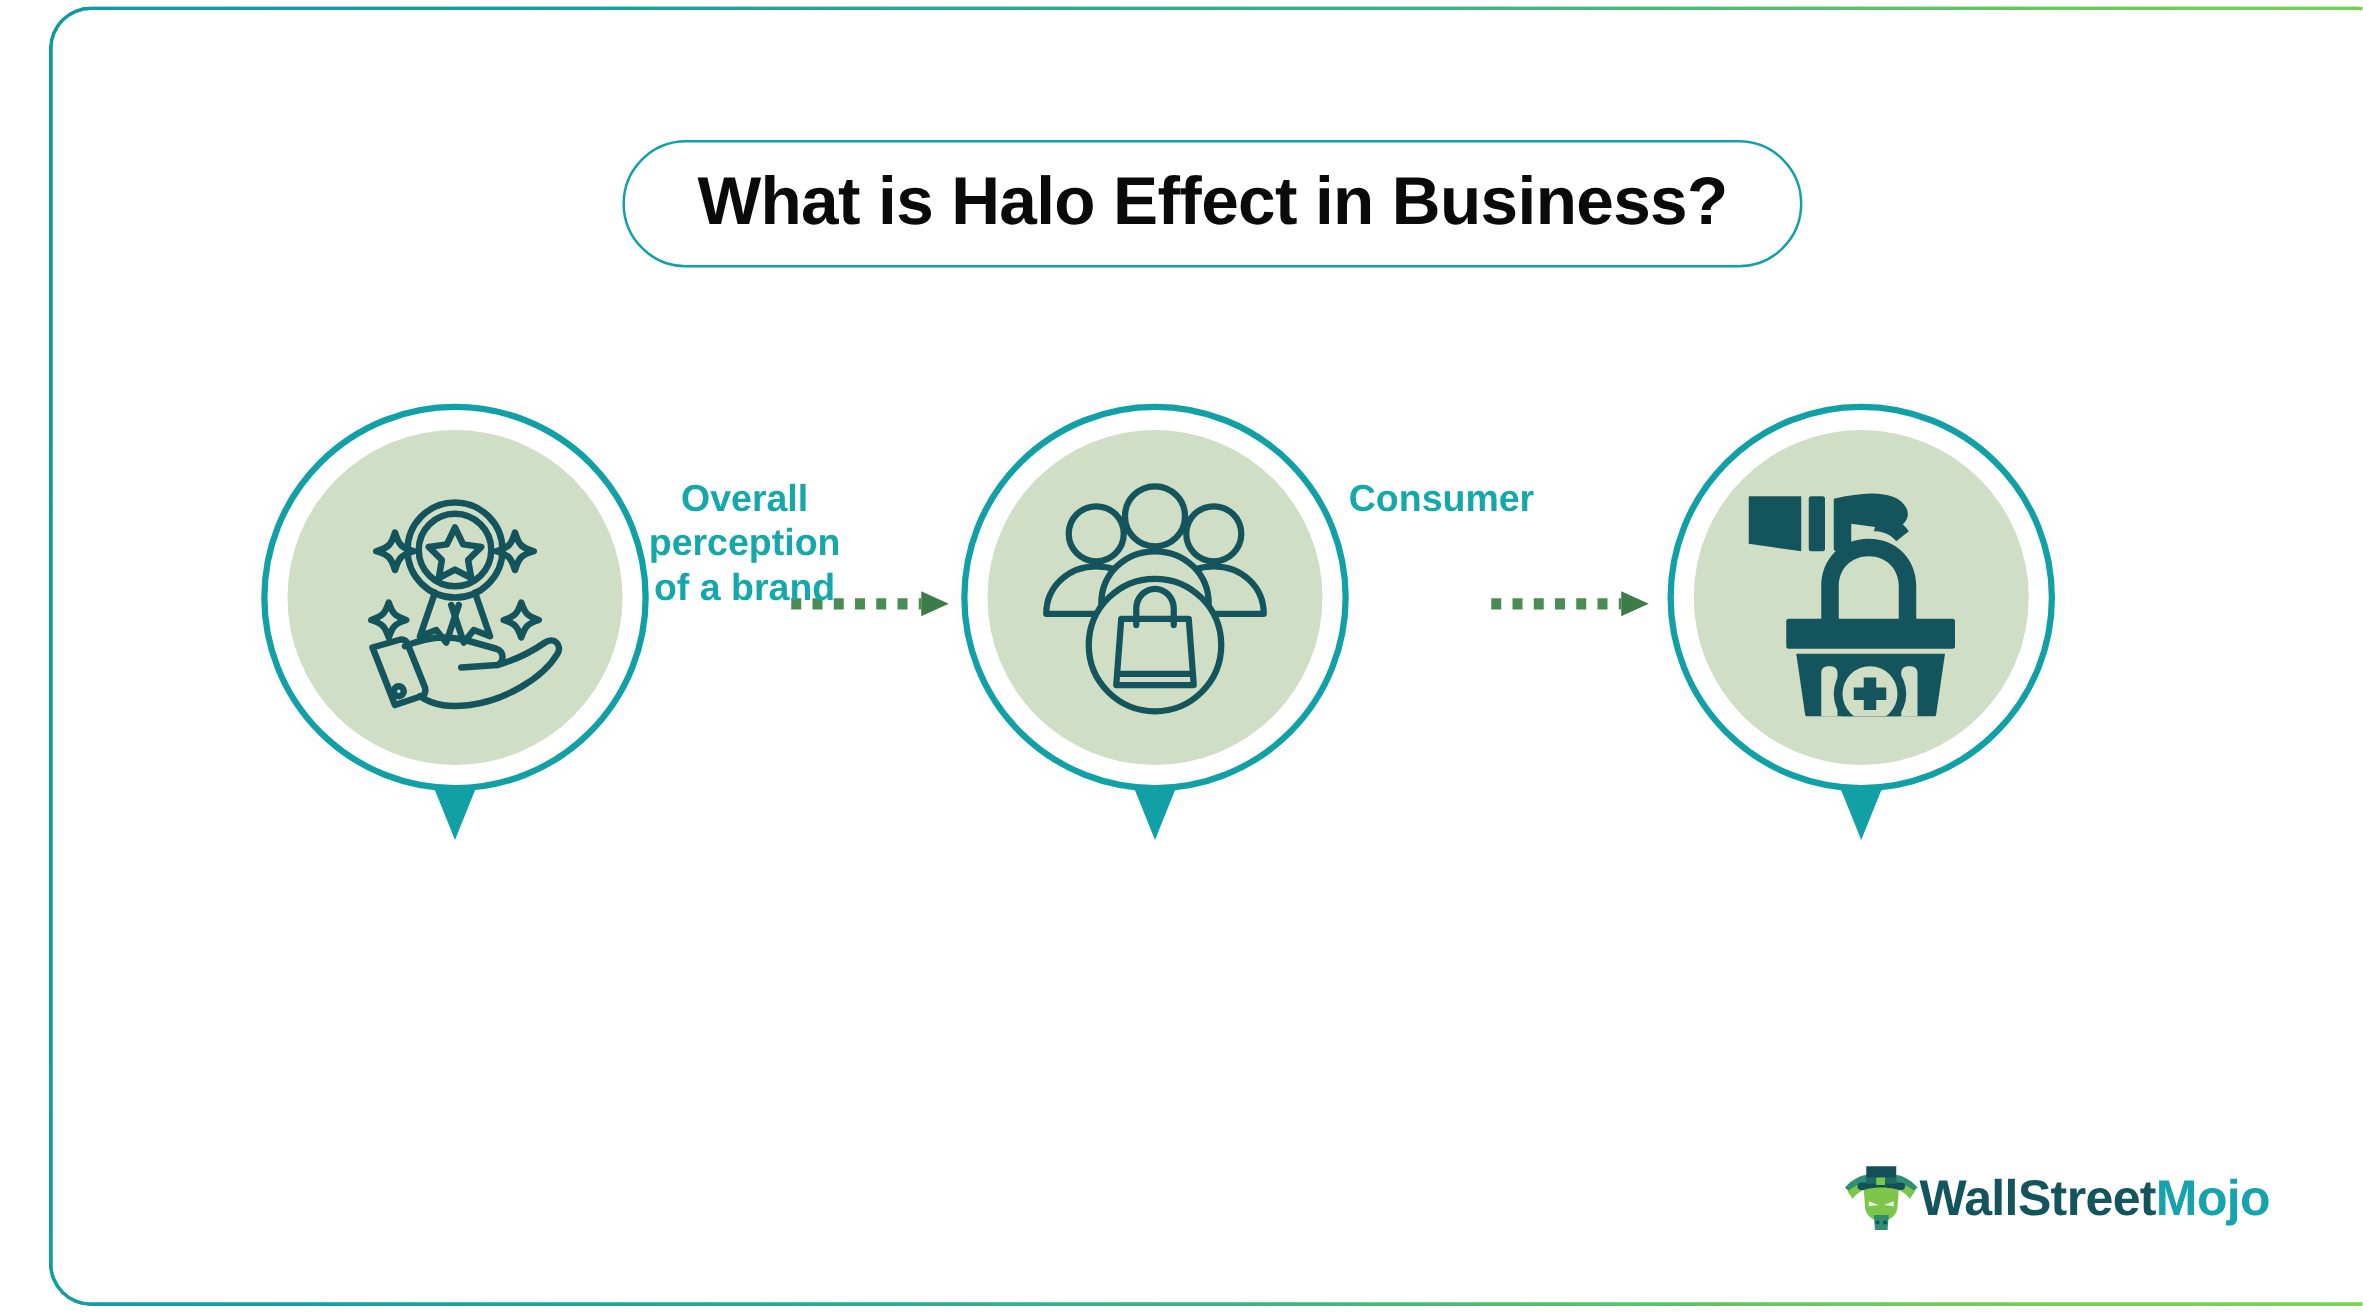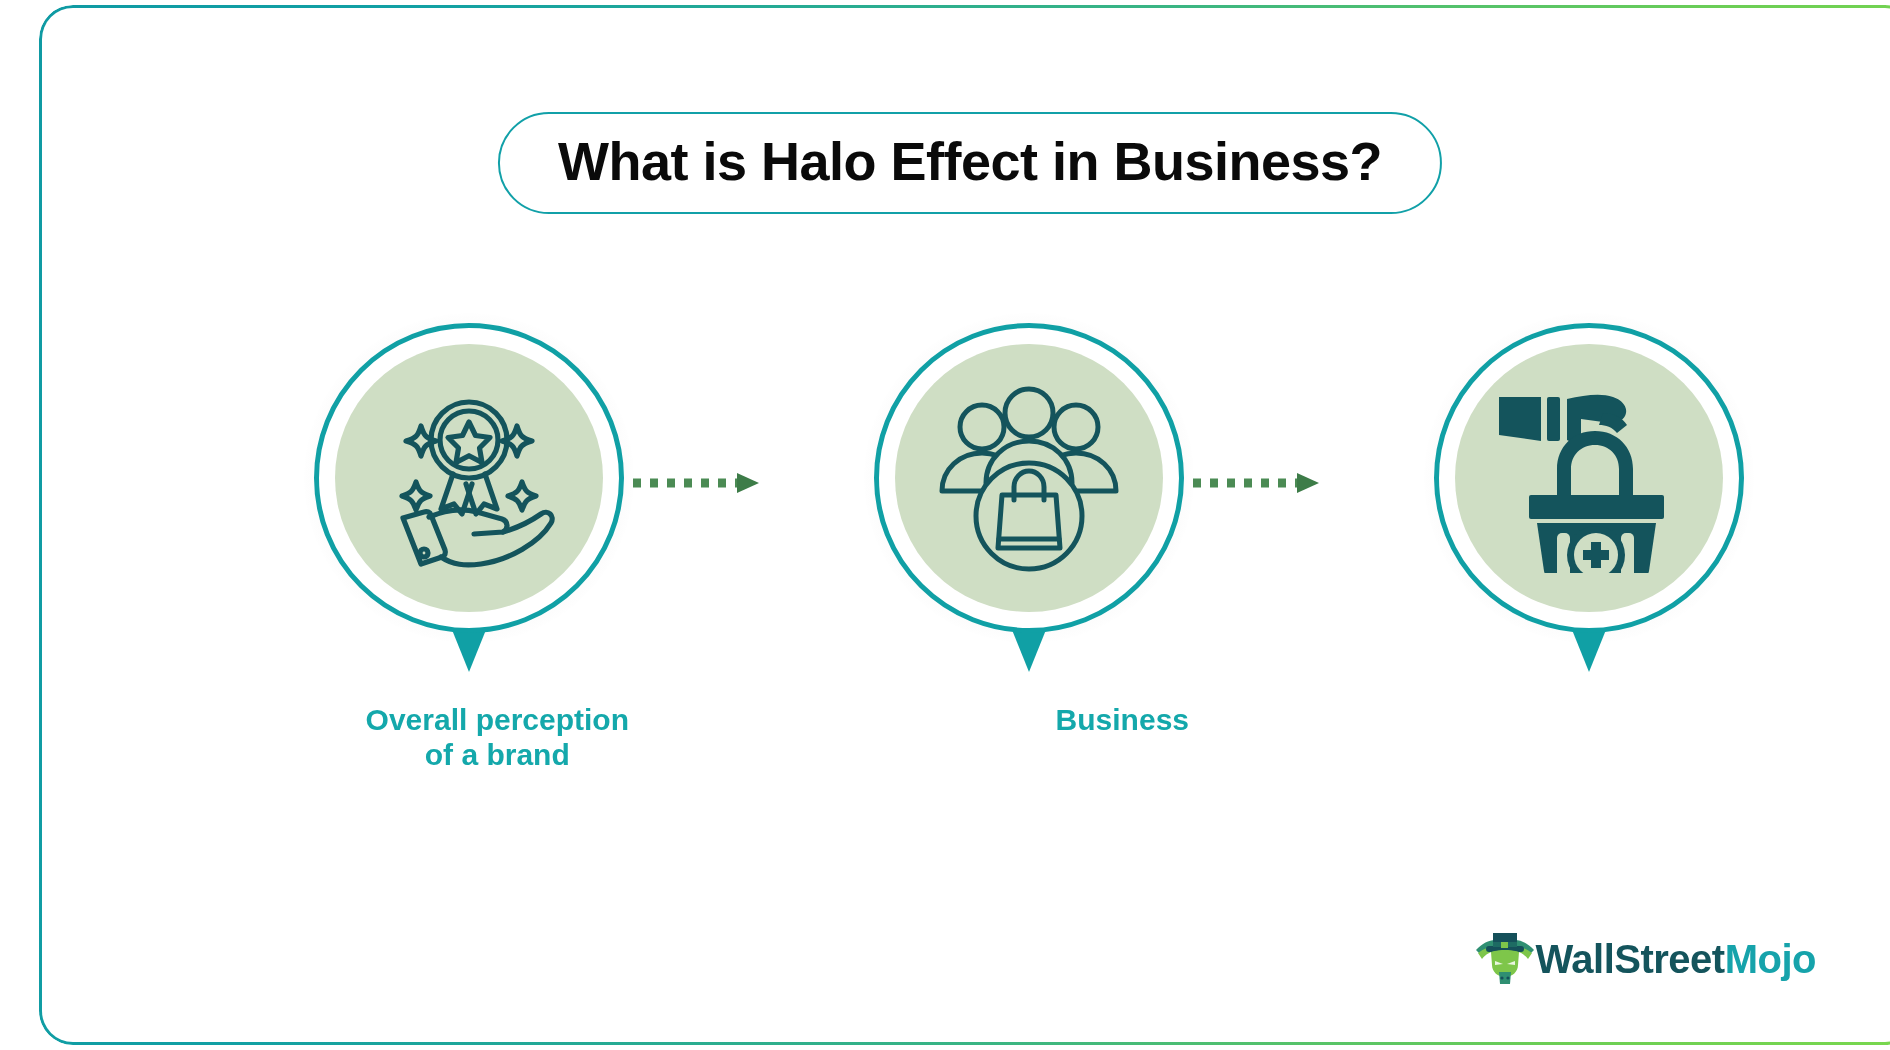--- a/index.html
+++ b/index.html
@@ -71,22 +71,22 @@
     top: 318px;
     width: 1890px;
     display: flex;
     flex-direction: row;
     align-items: flex-start;
     justify-content: center;
   }
   .step {
     width: 420px;
     display: flex;
-    flex-direction: column;
-    align-items: flex-end;
+    flex-direction: row;
+    align-items: flex-start;
     position: relative;
   }
   .badge-wrap {
     position: relative;
     width: 320px;
     height: 320px;
     display: flex;
     align-items: center;
     justify-content: center;
   }
@@ -251,21 +251,21 @@
 
                 <path d="M68 112 L122 112 L126 165 L64 165 Z"></path>
                 <line x1="65" y1="156" x2="125" y2="156"></line>
 
                 <path d="M80 117 L80 104 C80 95 87 88 95 88 C103 88 110 95 110 104 L110 117"></path>
               </g>
             </svg>
           </div>
         </div>
       </div>
-      <div class="caption">Business</div>
+      <div class="caption">Consumer</div>
     </div>
 
     <div class="connector">
       <svg width="140" height="26" viewBox="0 0 140 26">
         <line x1="4" y1="13" x2="108" y2="13" stroke="#4b8b54" stroke-width="9" stroke-dasharray="8 9" stroke-linecap="butt"></line>
         <path d="M108 3 L130 13 L108 23 Z" fill="#3d7c48"></path>
       </svg>
     </div>
 
     <div class="step">

